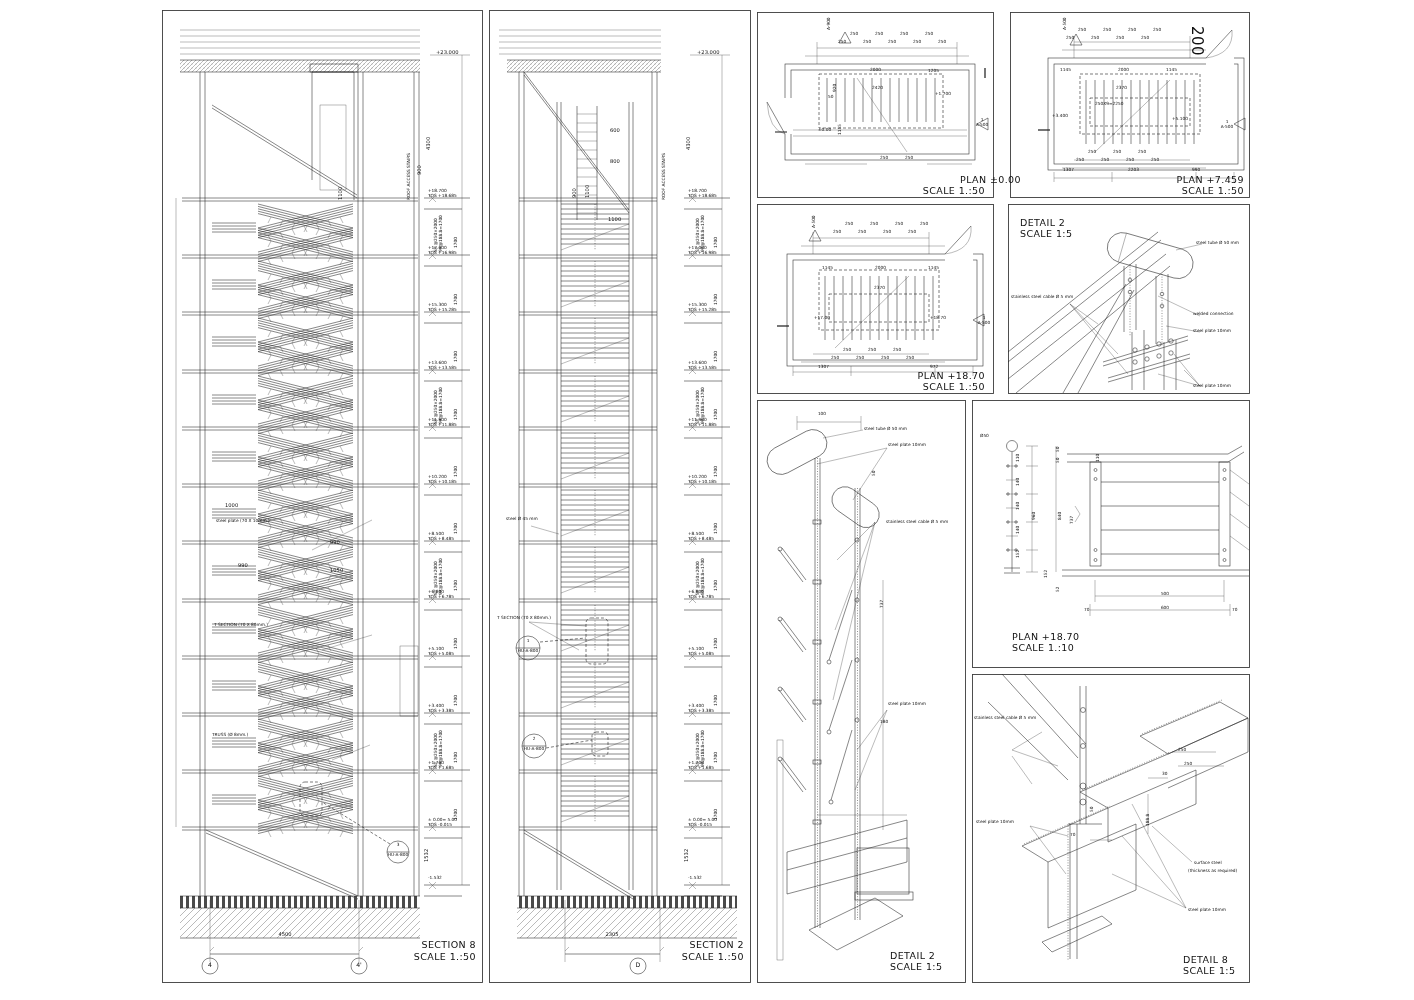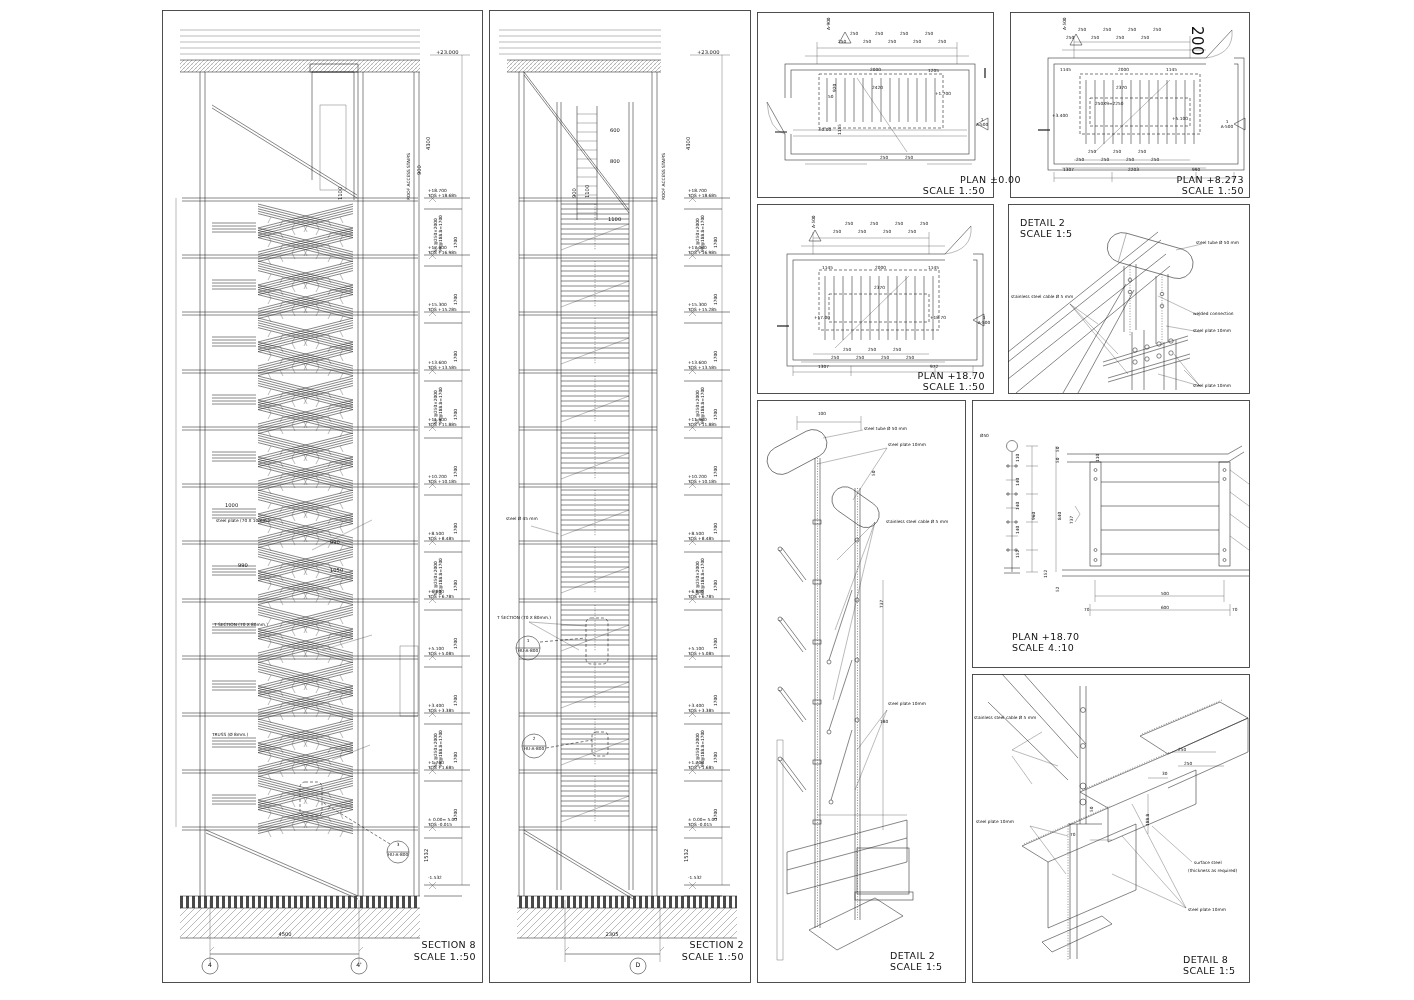--- a/index.html
+++ b/index.html
@@ -537,21 +537,21 @@
   <div class="lbl t4" style="left:1138px;top:150px">250</div>
   <div class="lbl t4" style="left:1076px;top:158px">250</div>
   <div class="lbl t4" style="left:1101px;top:158px">250</div>
   <div class="lbl t4" style="left:1126px;top:158px">250</div>
   <div class="lbl t4" style="left:1151px;top:158px">250</div>
   <div class="lbl t4" style="left:1063px;top:168px">1307</div>
   <div class="lbl t4" style="left:1128px;top:168px">2203</div>
   <div class="lbl t4" style="left:1192px;top:168px">990</div>
   <div class="lbl t4 rot" style="left:1063px;top:30px">A-500</div>
   <div class="lbl t4 ctr" style="left:1217px;top:120px;width:20px"><span>1</span><br><span>A-500</span></div>
-  <div class="lbl ttl rt" style="left:1162px;top:175px;width:82px">PLAN +8.273</div>
+  <div class="lbl ttl rt" style="left:1162px;top:175px;width:82px">PLAN +7.459</div>
   <div class="lbl ttl rt" style="left:1162px;top:186px;width:82px">SCALE 1.:50</div>
 
   <div class="lbl t4" style="left:845px;top:222px">250</div>
   <div class="lbl t4" style="left:870px;top:222px">250</div>
   <div class="lbl t4" style="left:895px;top:222px">250</div>
   <div class="lbl t4" style="left:920px;top:222px">250</div>
   <div class="lbl t4" style="left:833px;top:230px">250</div>
   <div class="lbl t4" style="left:858px;top:230px">250</div>
   <div class="lbl t4" style="left:883px;top:230px">250</div>
   <div class="lbl t4" style="left:908px;top:230px">250</div>
@@ -606,21 +606,21 @@
   <div class="lbl t4 rot" style="left:1056px;top:452px">50</div>
   <div class="lbl t4 rot" style="left:1056px;top:463px">50</div>
   <div class="lbl t4 rot" style="left:1096px;top:462px">110</div>
   <div class="lbl t4 rot" style="left:1058px;top:520px">840</div>
   <div class="lbl t4 rot" style="left:1070px;top:524px">737</div>
   <div class="lbl t4 ctr" style="left:1150px;top:592px;width:30px">500</div>
   <div class="lbl t4 ctr" style="left:1150px;top:606px;width:30px">600</div>
   <div class="lbl t4" style="left:1084px;top:608px">70</div>
   <div class="lbl t4" style="left:1232px;top:608px">70</div>
   <div class="lbl ttl" style="left:1012px;top:632px">PLAN +18.70</div>
-  <div class="lbl ttl" style="left:1012px;top:643px">SCALE 4.:10</div>
+  <div class="lbl ttl" style="left:1012px;top:643px">SCALE 1.:10</div>
 
   <div class="lbl t4" style="left:974px;top:716px">stainless steel cable Ø 5 mm</div>
   <div class="lbl t4" style="left:976px;top:820px">steel plate  10mm</div>
   <div class="lbl t4" style="left:1194px;top:861px">surface steel</div>
   <div class="lbl t4" style="left:1188px;top:869px">(thickness as required)</div>
   <div class="lbl t4" style="left:1188px;top:908px">steel plate  10mm</div>
   <div class="lbl t4" style="left:1178px;top:748px">250</div>
   <div class="lbl t4" style="left:1184px;top:762px">250</div>
   <div class="lbl t4" style="left:1162px;top:772px">30</div>
   <div class="lbl t4 rot" style="left:1146px;top:826px">188.8</div>

